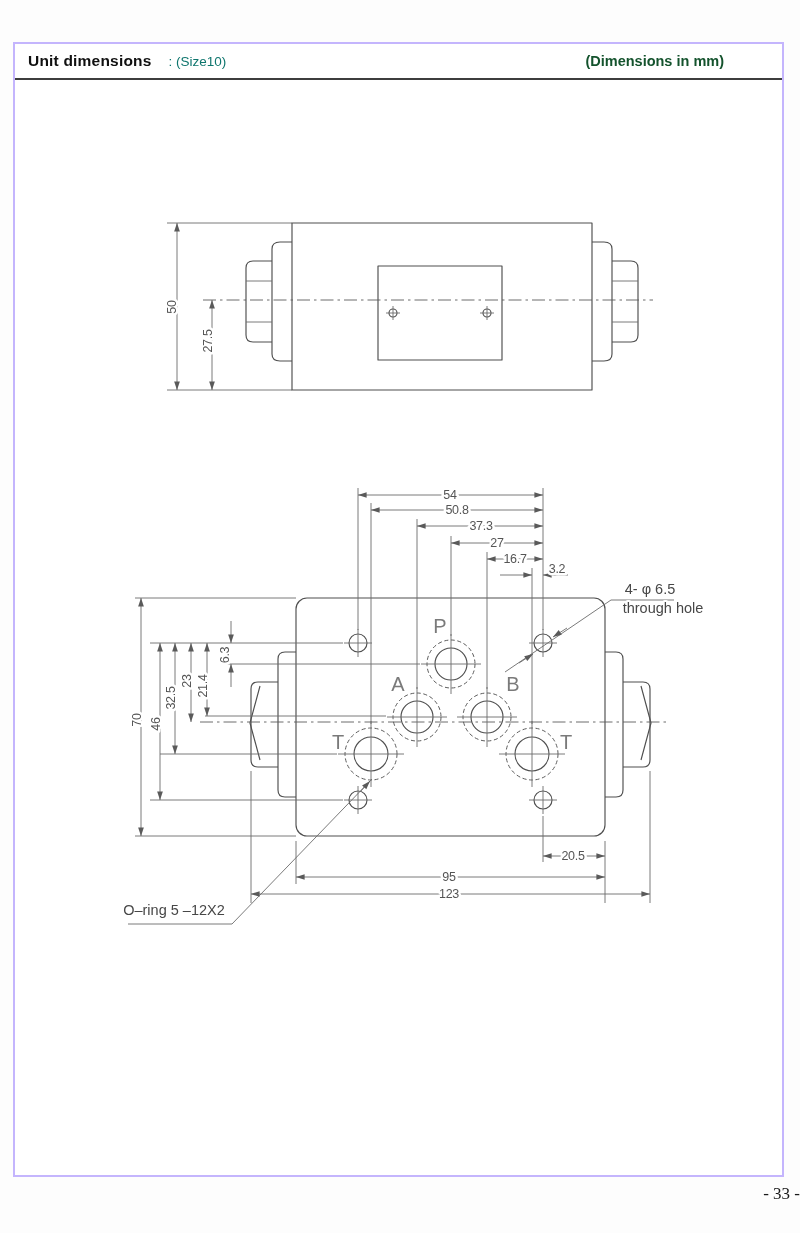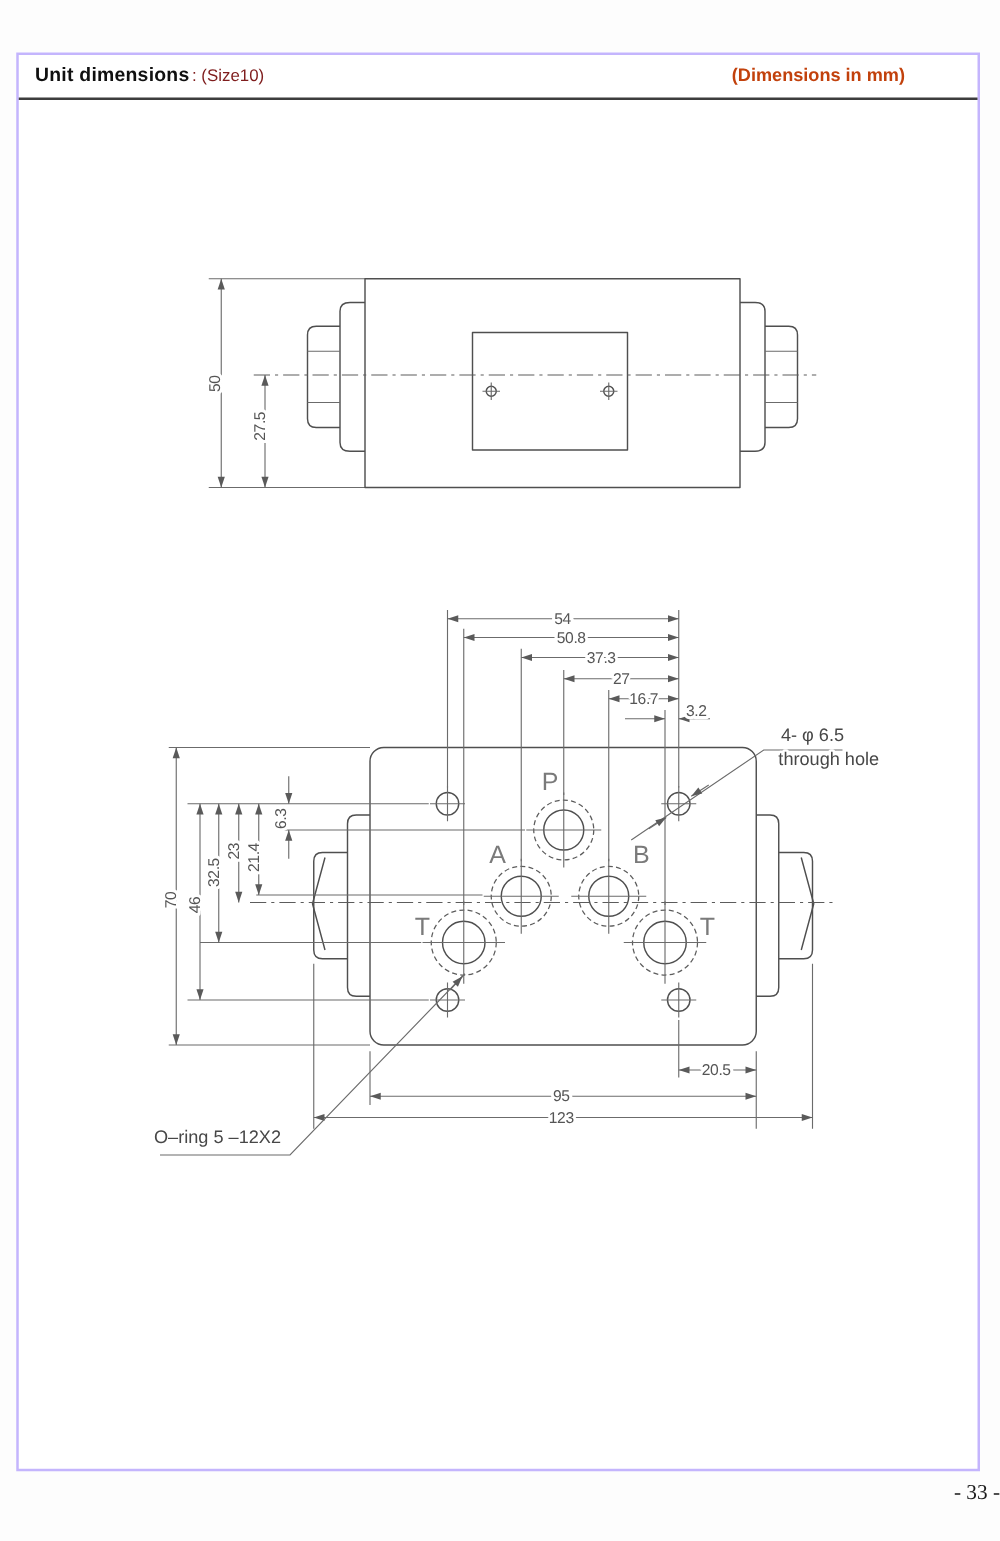--- a/index.html
+++ b/index.html
@@ -12,22 +12,22 @@
     position:absolute; left:13px; top:42px; width:771px; height:1135px;
     border:2px solid #c4b5fd; box-sizing:border-box; background:#fff;
   }
   .hdr {
     height:34px; border-bottom:2px solid #3d3d3d;
     display:flex; align-items:center; justify-content:space-between;
     padding:0 58px 0 13px;
   }
   .hdr-left { display:flex; align-items:baseline; }
   .title { font-weight:bold; font-size:15.5px; color:#101010; letter-spacing:.2px; }
-  .size-note { font-size:13.5px; color:#7f1d1d; margin-left:2px; }
-  .units { font-weight:bold; font-size:14.5px; color:#c2410c; }
+  .size-note { font-size:13.5px; color:#0f766e; margin-left:17px; }
+  .units { font-weight:bold; font-size:14.5px; color:#14532d; }
   svg.draw { position:absolute; left:-15px; top:-44px; width:800px; height:1233px; overflow:visible; }
   .footer {
     position:absolute; left:0; top:1184px; width:800px; text-align:right;
     font-family:"Liberation Serif", serif; font-size:17px; color:#1a1a1a;
   }
   
   .ol { stroke:#4f4f4f; stroke-width:1.15; fill:none; stroke-linejoin:round; }
   .dm { stroke:#6b6b6b; stroke-width:0.9; fill:none; }
   .cl { stroke:#5c5c5c; stroke-width:0.9; fill:none; stroke-dasharray:13 4 2.5 4; }
   .dc { stroke:#5c5c5c; stroke-width:1; fill:none; stroke-dasharray:4 2.6; }

